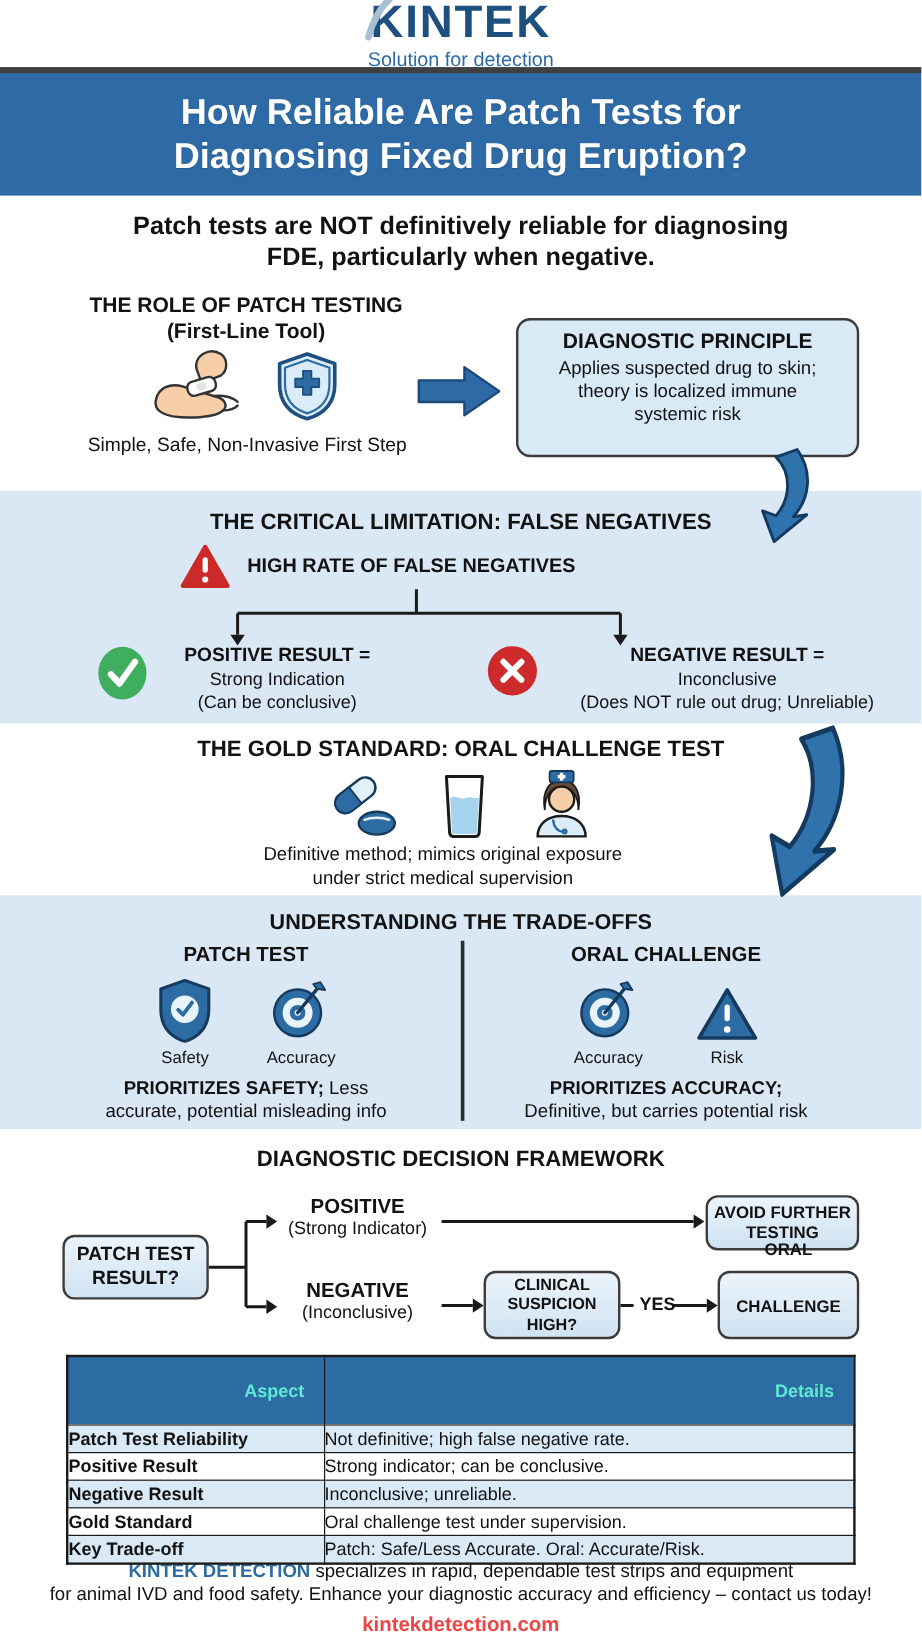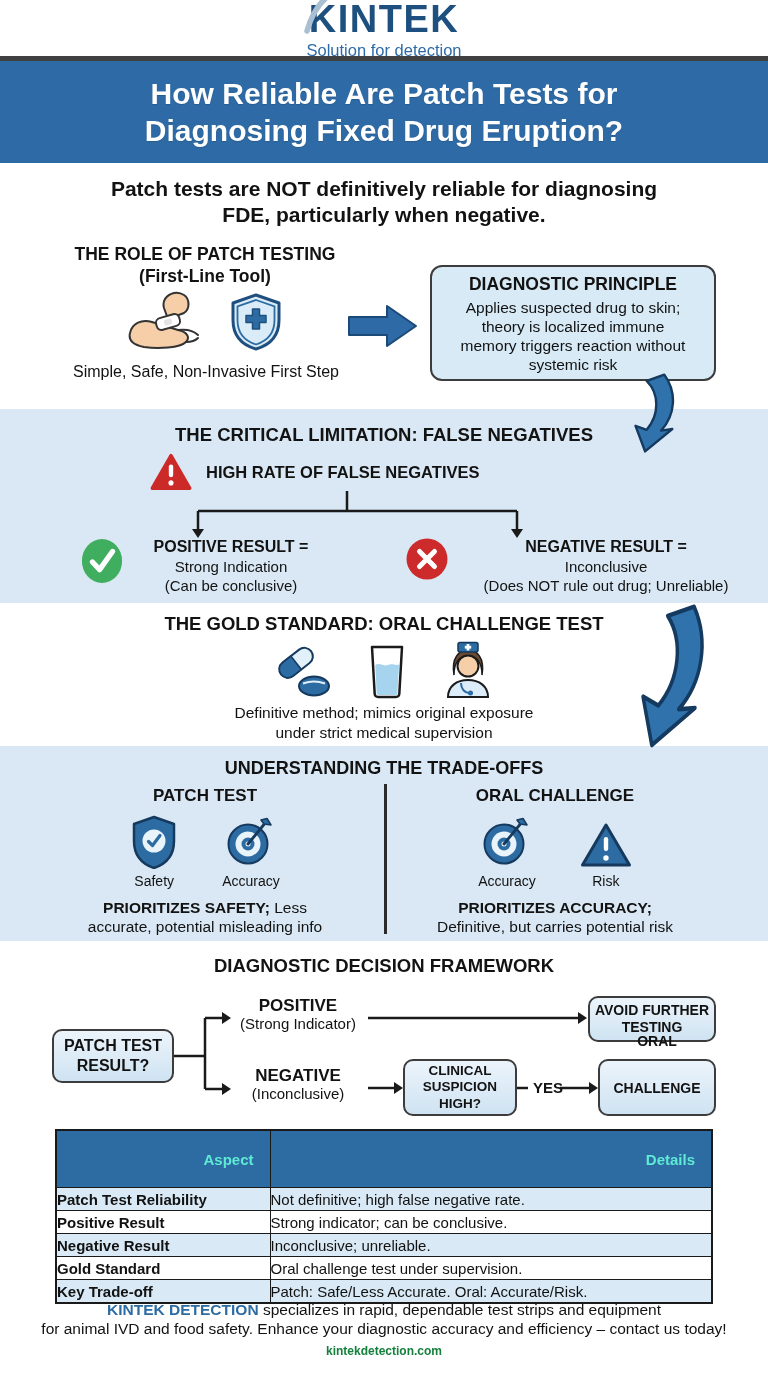--- a/index.html
+++ b/index.html
@@ -51,21 +51,21 @@
   .result.right { left:405px; top:128px; }
   .rtext { text-align:center; }
   .rtext .t { font-weight:bold; font-size:16px; line-height:20px; white-space:nowrap; }
   .rtext .s { font-size:15px; line-height:19px; white-space:nowrap; }
   .rtext.w190 { width:190px; } .rtext.w290 { width:290px; }
 
   
   .gold { height:143px; }
   .gold .sec-h { padding-top:10px; }
   .gold-icons { position:absolute; left:0; top:38px; width:768px; display:flex; justify-content:center; align-items:flex-end; gap:34px; }
-  .gold-caption { position:absolute; left:184px; top:100px; width:400px; text-align:center; font-size:15.5px; line-height:19.5px; }
+  .gold-caption { position:absolute; left:169px; top:100px; width:400px; text-align:center; font-size:15.5px; line-height:19.5px; }
   .gold-caption div { white-space:nowrap; }
   .curve-arrow-2 { position:absolute; left:588px; top:-4px; z-index:6; transform:rotate(6deg); }
 
   
   .tradeoffs { height:195px; }
   .tradeoffs .sec-h { padding-top:12px; font-size:18px; }
   .to-col { position:absolute; top:40px; width:330px; text-align:center; }
   .to-col.patch { left:40px; } .to-col.oral { left:390px; }
   .to-col h3 { margin:0 0 7px; font-size:17px; }
   .icon-pair { display:flex; justify-content:center; align-items:flex-end; gap:44px; }
@@ -102,21 +102,21 @@
   table.aspects col.c1 { width:214px; } table.aspects col.c2 { width:442px; }
   table.aspects td.aspect { font-weight:bold; }
   table.aspects tr.alt td { background:#d9eaf6; }
   table.aspects { border:2.5px solid #1a1a1a; }
 
   
   .foot { height:92px; text-align:center; padding-top:7px; box-sizing:border-box; }
   .foot .q { font-weight:bold; font-size:15.5px; }
   .foot .l { font-size:15.5px; line-height:19px; }
   .foot .l b { color:#2d6ca3; }
-  .foot .site { margin-top:6px; font-weight:bold; font-size:12px; color:#15803d; }
+  .foot .site { margin-top:6px; font-weight:bold; font-size:17px; color:#ef4444; }
 </style>
 </head>
 <body>
 
 <div class="page">
 
   <header class="brand">
     <div class="logo-text">
       <svg class="logo-swoosh" viewBox="0 0 46 52">
         <path d="M4 48 C10 26 23 10 43 3" stroke="#a9bfd2" stroke-width="5.5" fill="none" stroke-linecap="round"></path>
@@ -158,21 +158,20 @@
       </svg>
     </div>
     <div class="role-caption">Simple, Safe, Non-Invasive First Step</div>
     <svg class="block-arrow" width="72" height="46" viewBox="0 0 72 46">
       <polygon points="2,14 40,14 40,3 69,23 40,43 40,32 2,32" fill="#2e6ba6" stroke="#1c4a78" stroke-width="2" stroke-linejoin="round"></polygon>
     </svg>
     <div class="principle-box">
       <h3>DIAGNOSTIC PRINCIPLE</h3>
       <div class="pline">Applies suspected drug to skin;</div>
       <div class="pline">theory is localized immune</div>
-      <div class="pline">memory triggers reaction without</div>
       <div class="pline">systemic risk</div>
     </div>
     <svg class="curve-arrow-1" width="95" height="80" viewBox="0 0 100 100">
       <path d="M86 2 C102 24 100 52 82 72 L96 70 L62 98 L50 66 L64 71 C80 52 80 26 64 10 Z" fill="#2f72ac" stroke="#143a60" stroke-width="3" stroke-linejoin="round"></path>
     </svg>
   </section>
 
   <section class="limitation lightblue">
     <h2 class="sec-h">THE CRITICAL LIMITATION: FALSE NEGATIVES</h2>
     <div class="warning-row">

